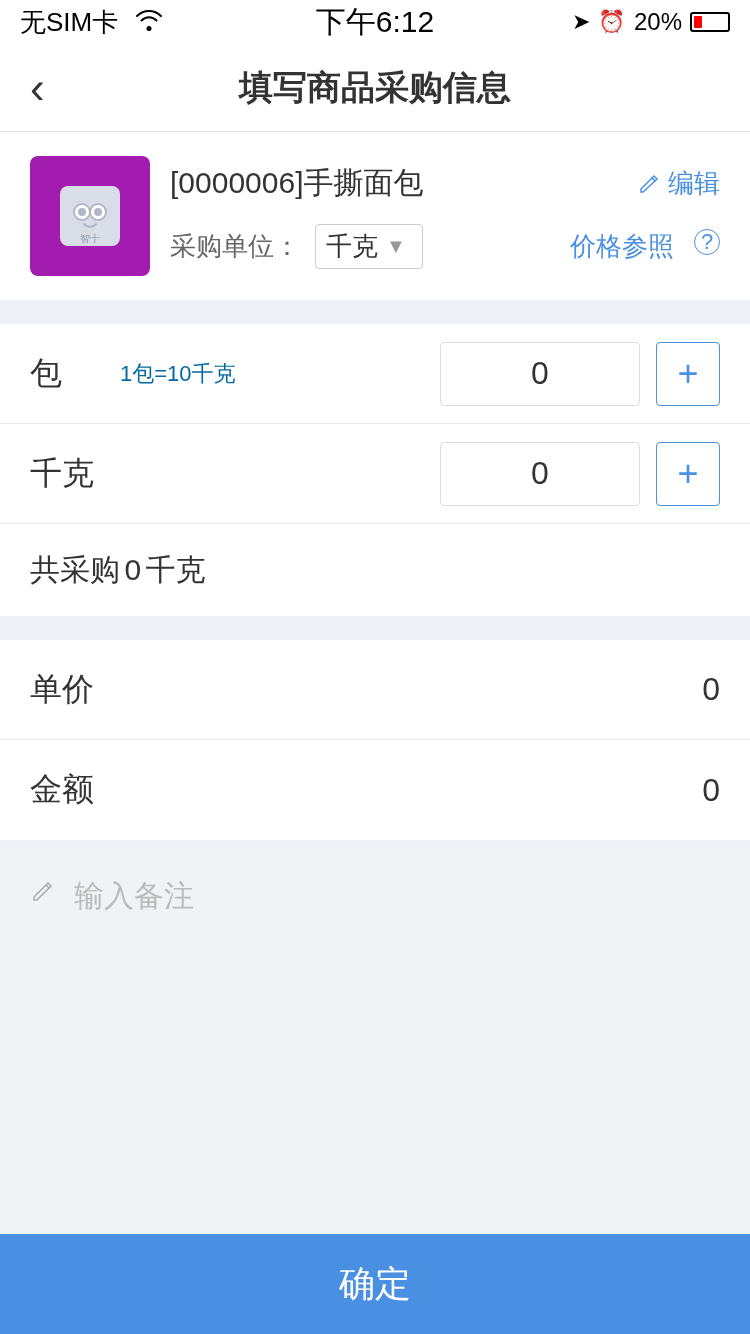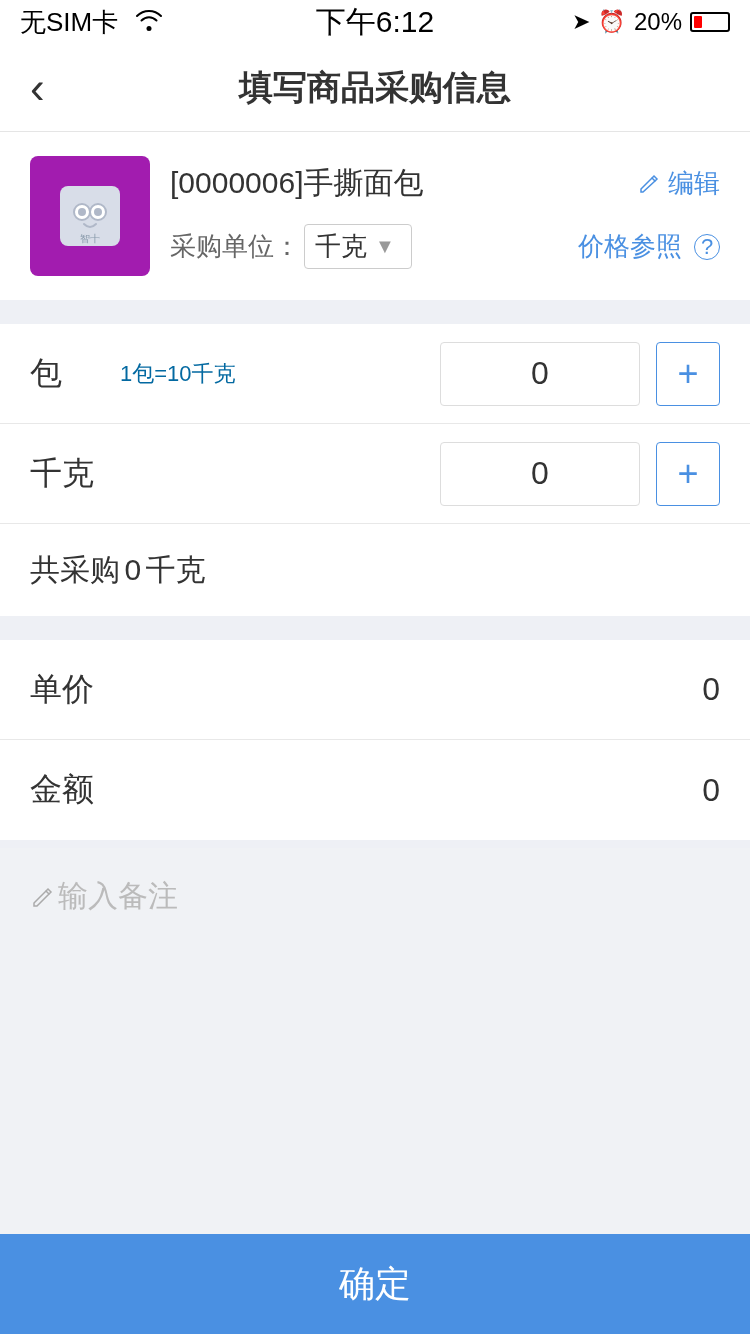--- a/index.html
+++ b/index.html
@@ -132,40 +132,39 @@
     .product-unit-row {
       display: flex;
       justify-content: space-between;
       align-items: center;
     }
     .unit-label {
       font-size: 26px;
       color: #666;
       display: flex;
       align-items: center;
-      gap: 4px;
+      gap: 15px;
     }
     .unit-select {
       border: 1px solid #ccc;
       border-radius: 4px;
       padding: 4px 16px 4px 10px;
       font-size: 26px;
       color: #333;
       background: #fff;
       display: flex;
       align-items: center;
       gap: 8px;
       cursor: pointer;
     }
     .price-ref {
       font-size: 26px;
       color: #4a90e2;
       display: flex;
-      align-items: center;
-      gap: 12px;
+      gap: 20px;
       cursor: pointer;
     }
 
     
     .section-bg {
       background: #eef0f5;
       height: 16px;
     }
     .input-section {
       background: #fff;
@@ -266,22 +265,22 @@
     }
 
     
     .note-section {
       background: #f0f2f5;
       padding: 28px 30px;
       flex: 1;
     }
     .note-input-area {
       display: flex;
-      align-items: flex-end;
-      gap: 0;
+      align-items: flex-start;
+      gap: 16px;
     }
     .note-icon {
       font-size: 30px;
       color: #999;
     }
     .note-placeholder {
       font-size: 30px;
       color: #bbb;
     }
 

